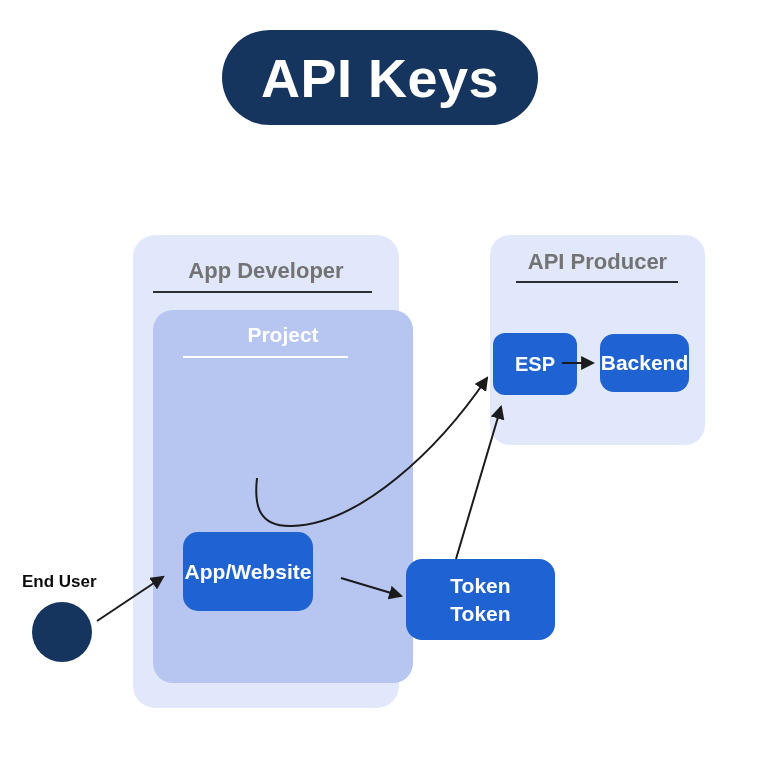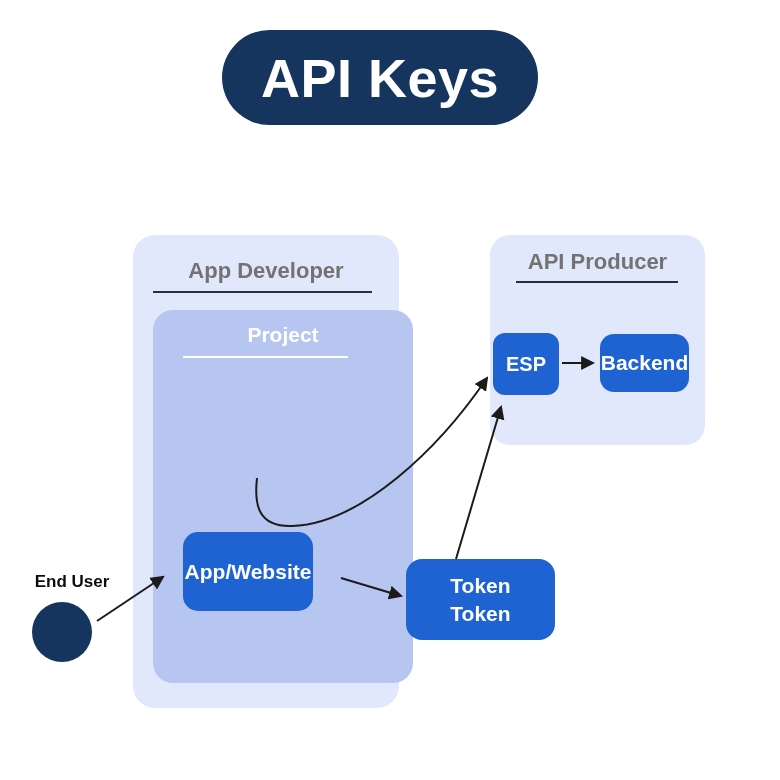--- a/index.html
+++ b/index.html
@@ -100,37 +100,36 @@
     background: #E2E8FB;
     border-radius: 20px;
   }
   .producer-label { top: 14px; }
   .producer-underline {
     position: absolute;
     left: 26px; top: 46px;
     width: 162px; height: 2px;
     background: #2b2e33;
   }
-  .esp     { left: 3px;   top: 98px; width: 66px; height: 62px; border-radius: 12px; font-size: 20px; }
+  .esp     { left: 3px;   top: 98px; width: 84px; height: 62px; border-radius: 12px; font-size: 20px; }
   .backend { left: 110px; top: 99px; width: 89px; height: 58px; border-radius: 14px; }
 
   
   .auth-token {
     left: 406px; top: 559px;
     width: 149px; height: 81px;
     border-radius: 16px;
     flex-direction: column;
   }
 
   
   .end-user-label {
     position: absolute;
     left: 22px; top: 572px;
     width: 100px;
-    text-align: center;
     color: #0c0c0c;
     font-size: 17px;
     font-weight: 700;
   }
   .end-user-circle {
     position: absolute;
     left: 32px; top: 602px;
     width: 60px; height: 60px;
     border-radius: 50%;
     background: #15355E;

